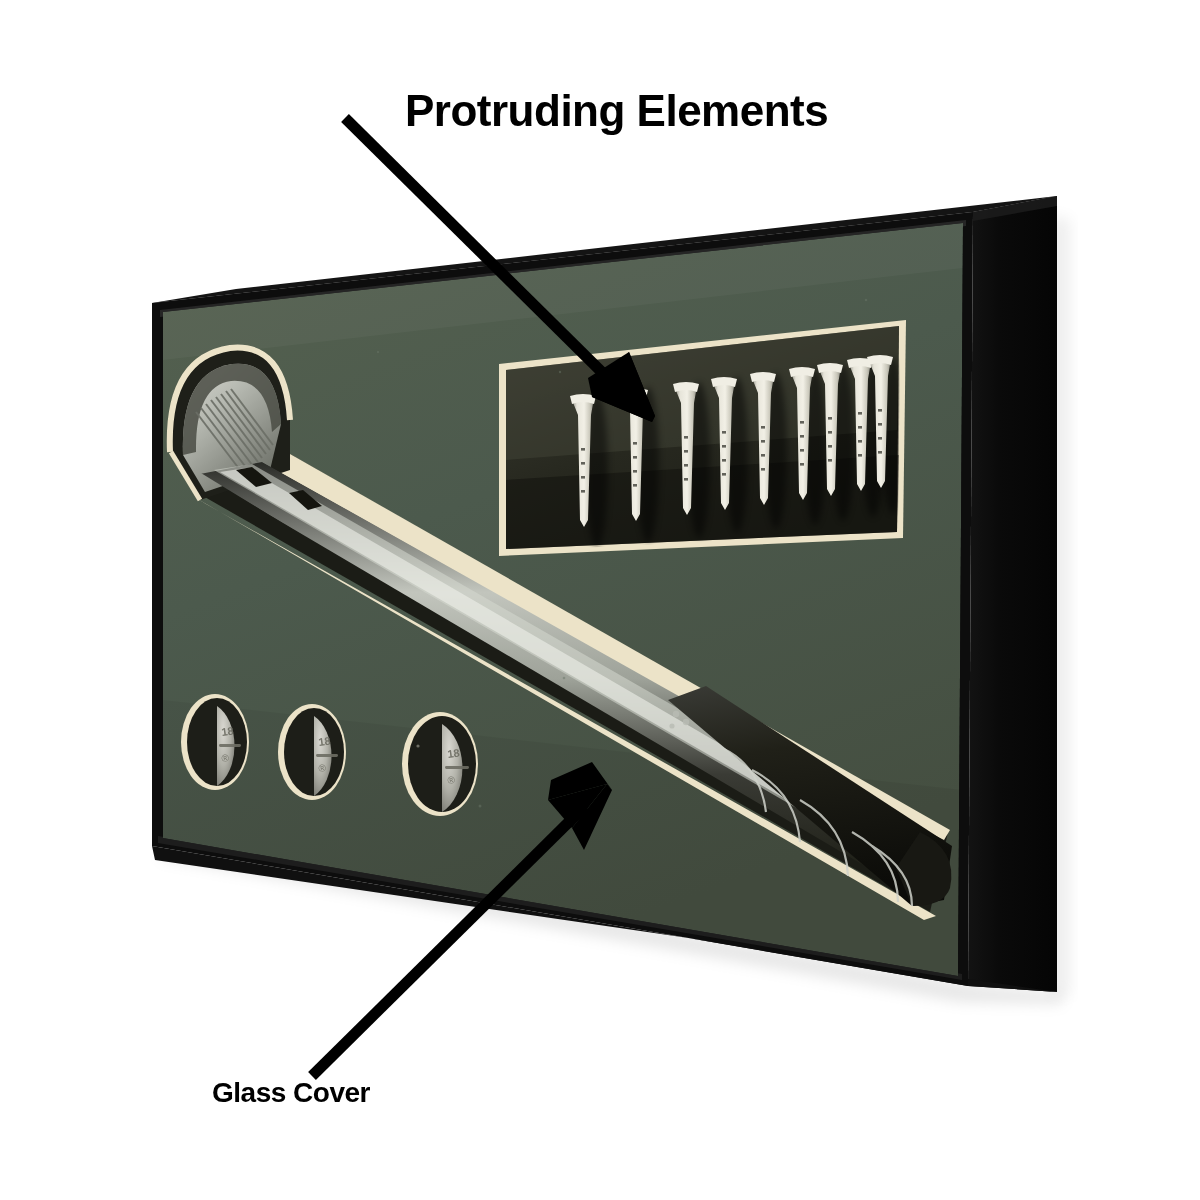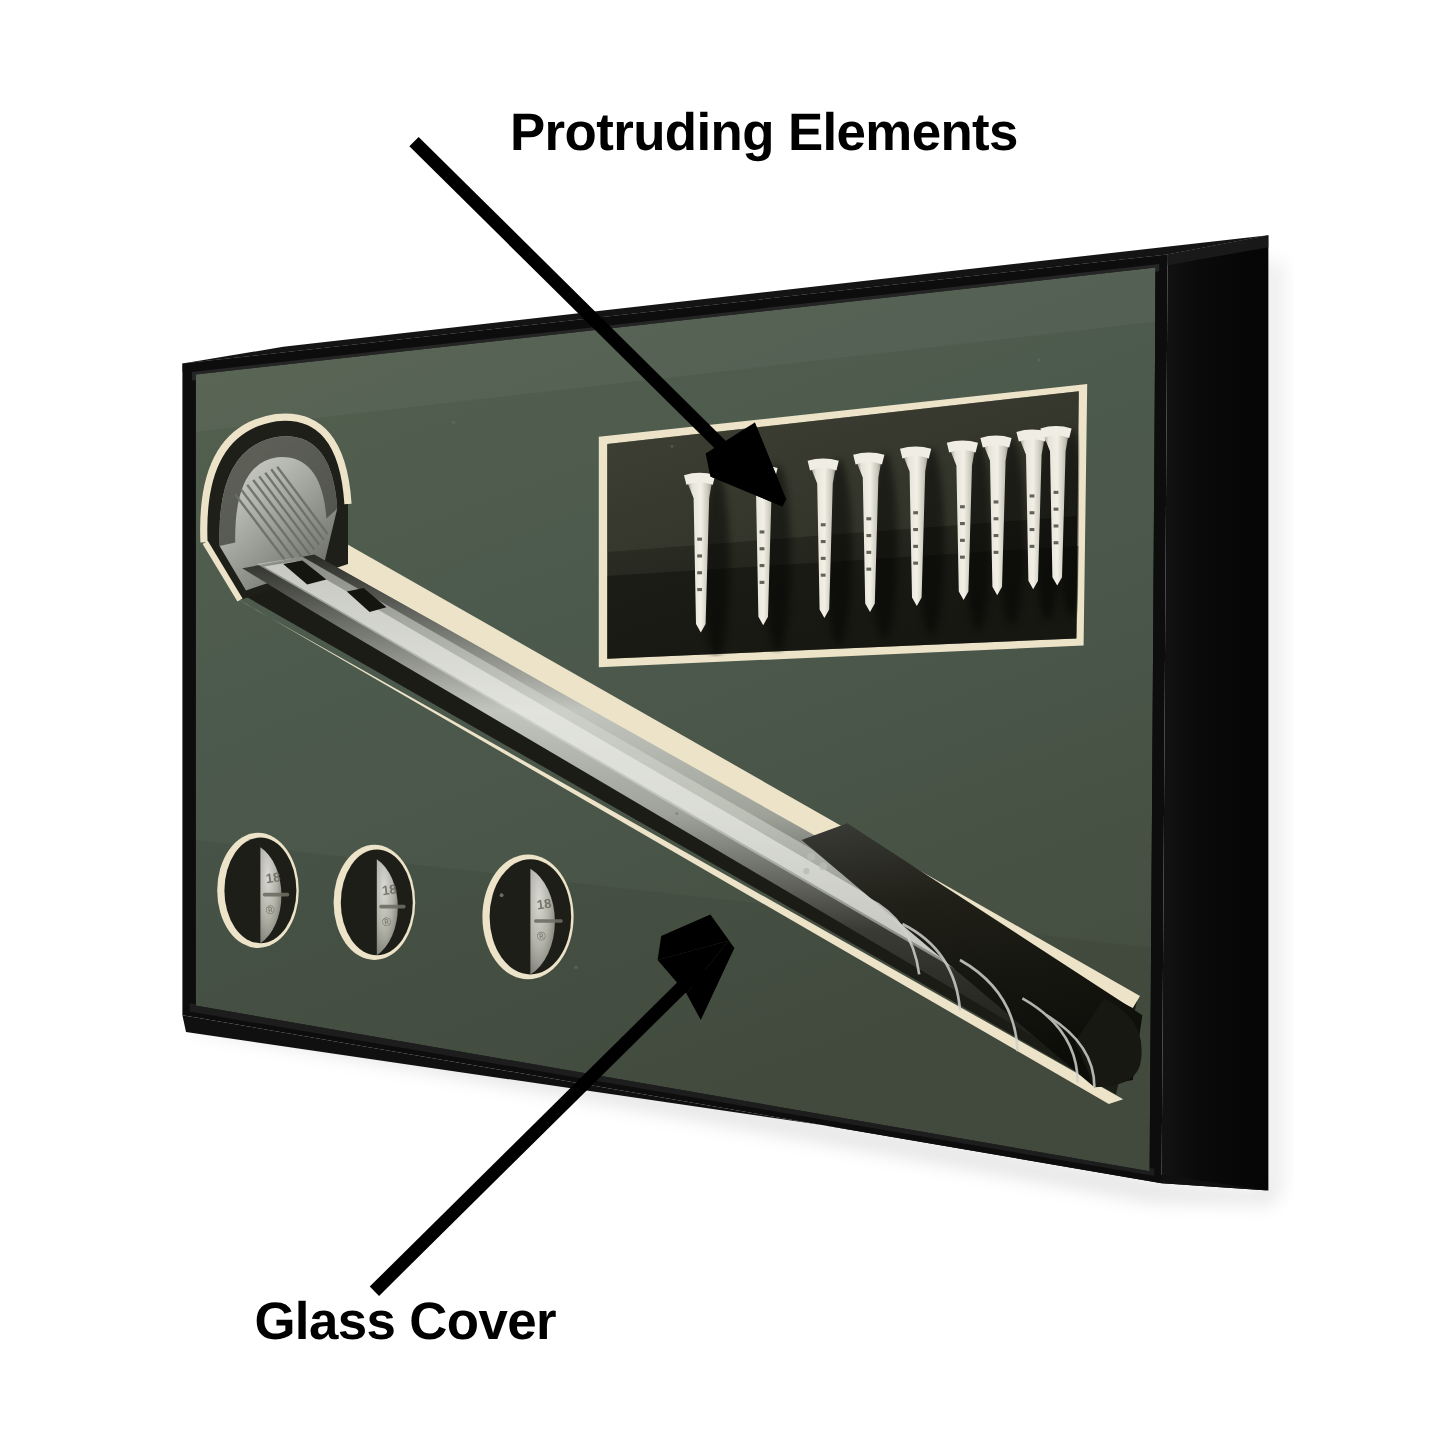--- a/index.html
+++ b/index.html
@@ -15,25 +15,24 @@
   .anno-label{
     position:absolute;
     font-weight:bold;
     color:#000;
     white-space:nowrap;
     letter-spacing:-0.5px;
   }
   #label-protruding{
     left:405px;top:86px;
     font-size:44px;
-    margin-left:20px;
   }
   #label-glass{
     left:212px;top:1077px;
-    font-size:44px;
+    font-size:28px;
   }
 </style>
 </head>
 <body>
 
 <div id="stage">
 
   <svg id="scene" viewBox="0 0 1200 1200">
     <defs>
       <linearGradient id="matGrad" x1="0" y1="0" x2="0.4" y2="1">

